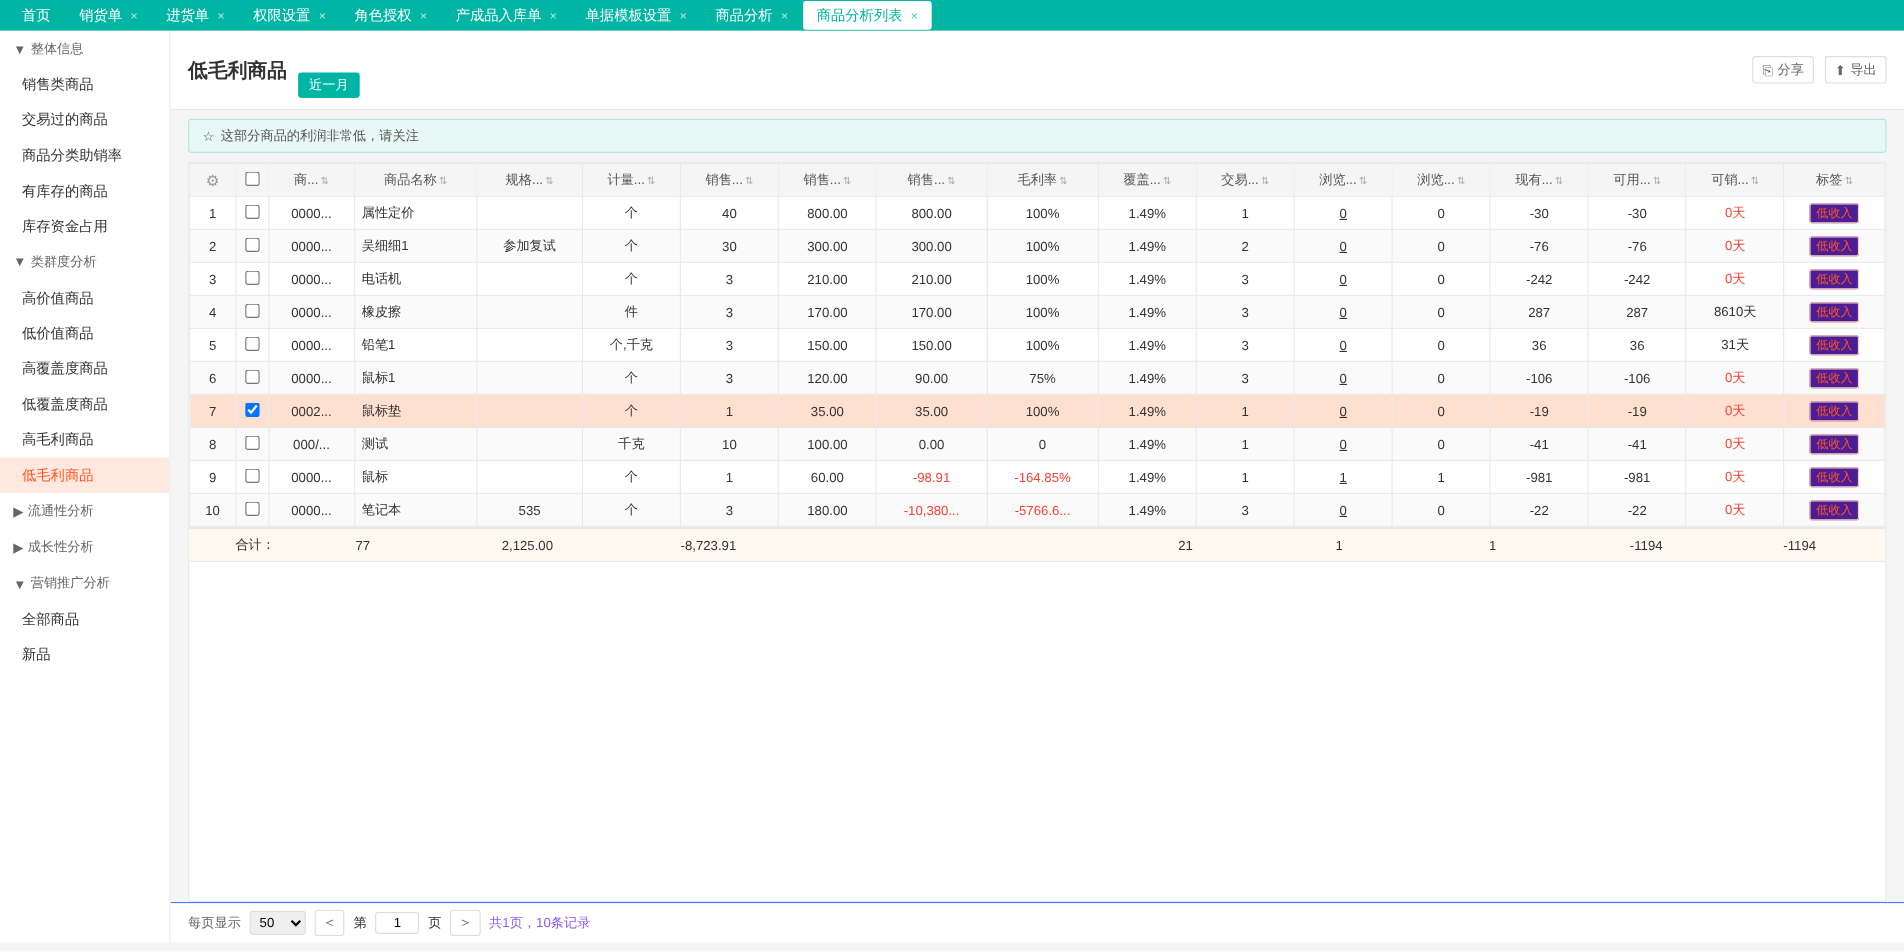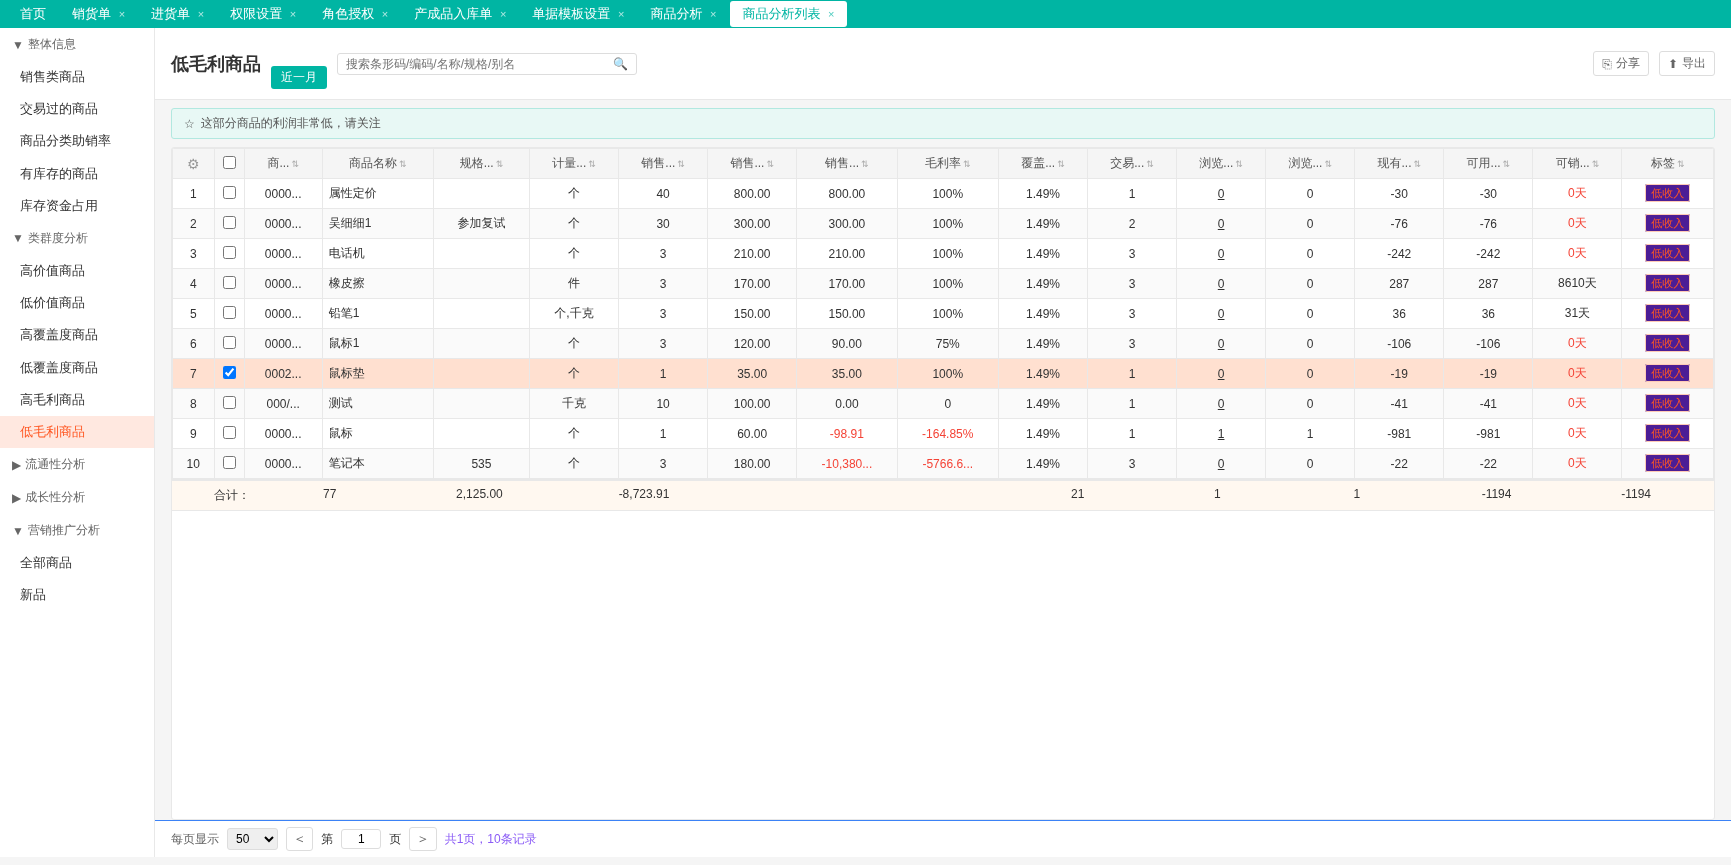--- a/index.html
+++ b/index.html
@@ -190,21 +190,21 @@
     }
     .underline { text-decoration: underline; cursor: pointer; }
     td.left-align { text-align: left; }
 
     
     .table-footer {
       background: #fff8f0;
       border-top: 2px solid #e8e8e8;
       padding: 6px 8px;
       display: flex;
-      align-items: flex-start;
+      align-items: center;
       font-size: 12px;
       border-bottom: 1px solid #e8e8e8;
     }
     .footer-label {
       width: 80px;
       text-align: right;
       padding-right: 10px;
       color: #333;
     }
 
@@ -303,24 +303,20 @@
     </div>
     <div class="sidebar-item">全部商品</div>
     <div class="sidebar-item">新品</div>
   </div>
 
   <div class="content-area">
 
     <div class="page-header">
       <span class="page-title">低毛利商品</span>
       <button class="time-filter-btn">近一月</button>
-      <div class="search-box">
-        <input type="text" placeholder="搜索条形码/编码/名称/规格/别名" style="">
-        <span style="color:#aaa;">🔍</span>
-      </div>
       <div class="header-actions">
         <button class="action-btn">
           <span>⎘</span>
           <span>分享</span>
         </button>
         <button class="action-btn">
           <span>⬆</span>
           <span>导出</span>
         </button>
       </div>

